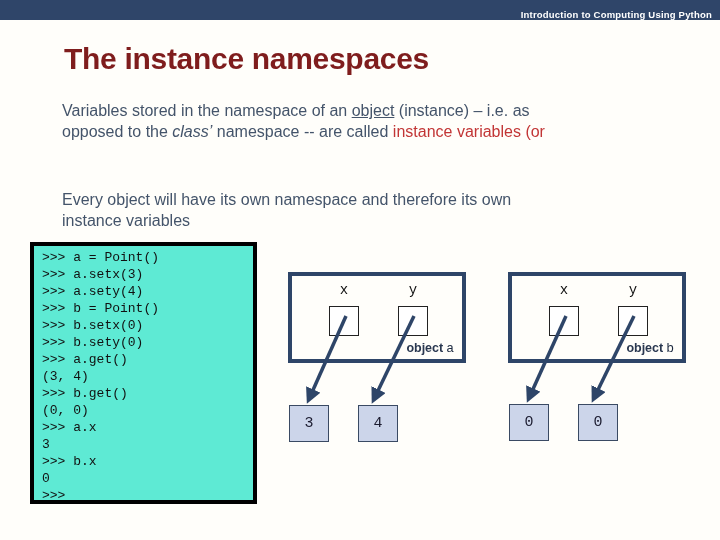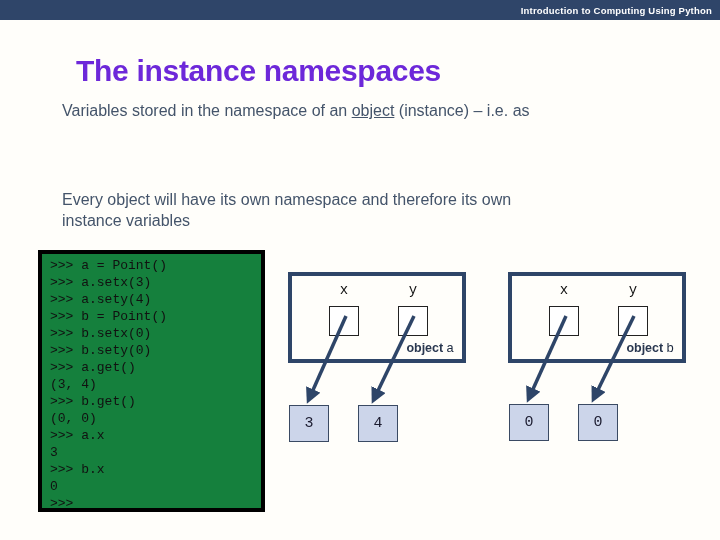--- a/index.html
+++ b/index.html
@@ -7,45 +7,45 @@
     position:relative;
     width:720px;height:540px;
     background:#fffefa;
     overflow:hidden;
     font-family:"Liberation Sans",sans-serif;
   }
   
   .header-bar{
     position:absolute;left:0;top:0;width:720px;height:20px;
     background:#2f4569;
-    display:flex;align-items:center;justify-content:flex-end;
+    display:flex;align-items:flex-end;justify-content:flex-end;
   }
   .header-text{
     color:#ffffff;font-size:9.5px;font-weight:bold;
     padding-right:8px;letter-spacing:.2px;
   }
   
   .title{
-    position:absolute;left:60px;top:38px;margin:16px;
-    font-size:30px;font-weight:bold;color:#6d28d9;
+    position:absolute;left:60px;top:38px;margin:4px;
+    font-size:30px;font-weight:bold;color:#7f1d1d;
     letter-spacing:-.3px;
   }
   
   .para{position:absolute;left:62px;color:#44546a;font-size:16px;}
   .para .line{line-height:21px;white-space:nowrap;}
   .p1{top:88px;margin-top:12px;}
   .p2{top:189px;}
   .u{text-decoration:underline;}
   .it{font-style:italic;}
   .red{color:#c23535;}
   
   .code-box{
     position:absolute;left:26px;top:238px;width:227px;height:262px;
-    box-sizing:border-box;border:4px solid #000;background:#15803d;
-    margin:12px;padding:3px 2px 0 8px;
+    box-sizing:border-box;border:4px solid #000;background:#5eead4;
+    margin:4px;padding:3px 2px 0 8px;
     font-family:"Liberation Mono",monospace;
     font-size:13px;line-height:17px;color:#111;
     white-space:pre;overflow:hidden;
   }
   
   .obj-box{
     position:absolute;top:272px;width:178px;height:91px;
     box-sizing:border-box;border:4px solid #2e4568;background:#fffefa;
   }
   .obj-a{left:288px;}
@@ -94,20 +94,21 @@
 <div class="slide">
 
   <div class="header-bar">
     <span class="header-text">Introduction to Computing Using Python</span>
   </div>
 
   <h1 class="title">The instance namespaces</h1>
 
   <div class="para p1">
     <div class="line"><span>Variables stored in the namespace of an </span><span class="u">object</span><span> (instance) – i.e. as</span></div>
+    <div class="line"><span>opposed to the </span><span class="it">class’</span><span> namespace -- are called </span><span class="red">instance variables (or</span></div>
   </div>
 
   <div class="para p2">
     <div class="line">Every object will have its own namespace and therefore its own</div>
     <div class="line">instance variables</div>
   </div>
 
   <pre class="code-box">&gt;&gt;&gt; a = Point()
 &gt;&gt;&gt; a.setx(3)
 &gt;&gt;&gt; a.sety(4)

